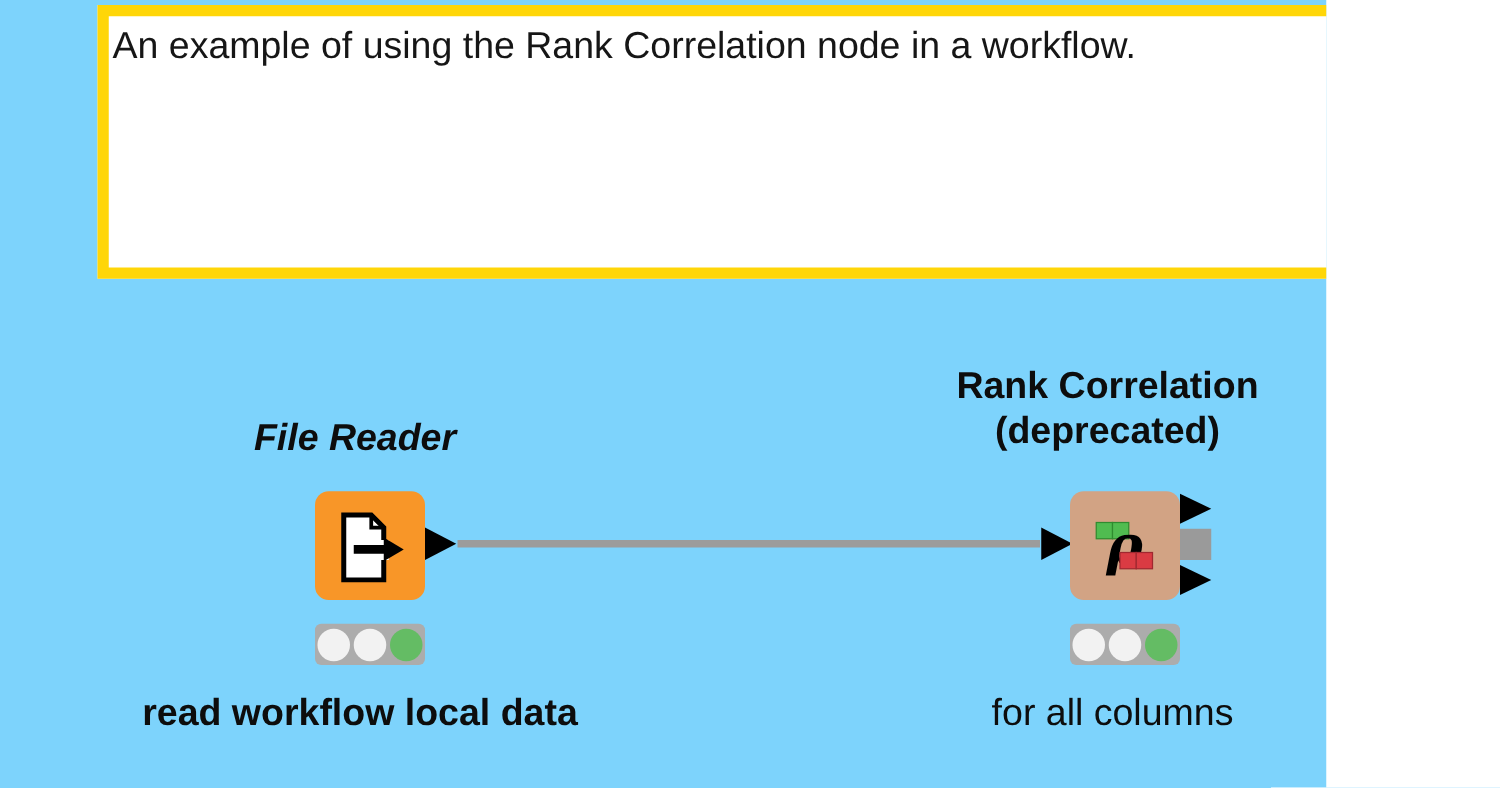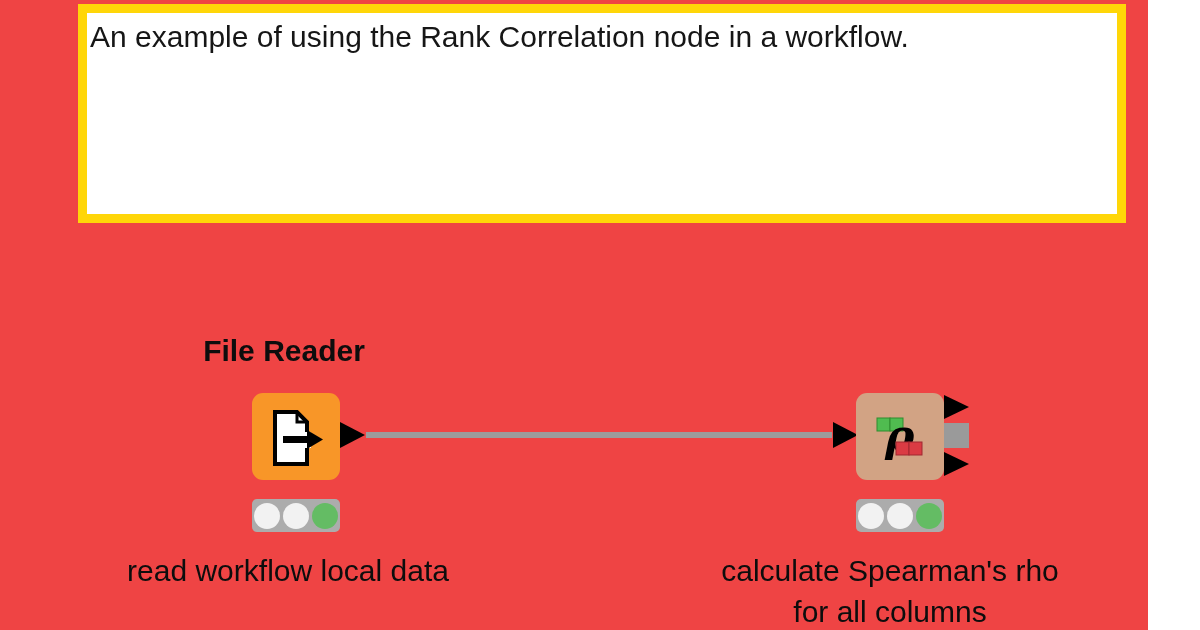--- a/index.html
+++ b/index.html
@@ -1,18 +1,18 @@
 <!DOCTYPE html>
 <html><head>
 <meta charset="utf-8">
 <style>
   * { margin:0; padding:0; box-sizing:border-box; }
   html,body { width:1200px; height:630px; background:#ffffff; }
   body { font-family:"Liberation Sans", sans-serif; color:#141414; }
-  .canvas { position:relative; width:1148px; height:630px; background:#ef4444; overflow:hidden; }
+  .canvas { position:relative; width:1061px; height:630px; background:#7dd3fc; overflow:hidden; }
 
   
   .annotation {
     position:absolute; left:78px; top:4px; width:1048px; height:219px;
     border:9px solid #FFD608; background:#fff;
     padding:3px 8px 0 3px;
     font-size:30px; line-height:41px; color:#161616;
   }
 
   
@@ -55,48 +55,52 @@
 </style>
 </head>
 <body>
 
 <div class="canvas">
 
   <div class="annotation">
     <div>An example of using the Rank Correlation node in a workflow.</div>
   </div>
 
-  <div class="node-label" style="left:164px; top:333px; width:240px;">
+  <div class="node-label" style="left:164px; top:333px; width:240px;font-style:italic;">
     <div>File Reader</div>
   </div>
 
   <div class="node-body file-reader">
     <svg width="58" height="58" viewBox="0 0 58 58">
       <path d="M8 4 H30 L40 14 V56 H8 Z" fill="#ffffff" stroke="#000000" stroke-width="4"></path>
       <path d="M30 4 V14 H40" fill="none" stroke="#000000" stroke-width="3"></path>
       <rect x="34" y="24" width="10" height="16" fill="#ffffff"></rect>
       <rect x="16" y="28" width="26" height="7" fill="#000000"></rect>
       <polygon points="40,22 56,31.5 40,41" fill="#000000"></polygon>
     </svg>
   </div>
   <div class="tri-right" style="left:340px; top:422px;"></div>
 
   <div class="traffic t1">
     <span class="light off"></span>
     <span class="light off"></span>
     <span class="light on"></span>
   </div>
 
-  <div class="node-caption" style="left:104px; top:550px; width:368px;">
+  <div class="node-caption" style="left:104px; top:550px; width:368px;font-weight:bold;">
     <div>read workflow local data</div>
   </div>
 
   <div class="connection-line"></div>
   <div class="tri-right" style="left:833px; top:422px;"></div>
 
+  <div class="node-label" style="left:703px; top:291px; width:366px;">
+    <div>Rank Correlation</div>
+    <div>(deprecated)</div>
+  </div>
 
   <div class="node-body rank-corr">
     <svg width="52" height="52" viewBox="0 0 52 52">
       <rect x="3" y="7" width="13" height="13" fill="#50BC50" stroke="#2F8C2F" stroke-width="1"></rect>
       <rect x="16" y="7" width="13" height="13" fill="#50BC50" stroke="#2F8C2F" stroke-width="1"></rect>
       <text x="11" y="40" font-family="'DejaVu Serif', serif" font-style="italic" font-weight="bold" font-size="44" fill="#000000">ρ</text>
       <rect x="22" y="31" width="13" height="13" fill="#DA3B43" stroke="#A02830" stroke-width="1"></rect>
       <rect x="35" y="31" width="13" height="13" fill="#DA3B43" stroke="#A02830" stroke-width="1"></rect>
     </svg>
   </div>
@@ -104,17 +108,16 @@
   <div class="port-square"></div>
   <div class="tri-right" style="left:944px; top:452px; border-top-width:12px; border-bottom-width:12px;"></div>
 
   <div class="traffic t2">
     <span class="light off"></span>
     <span class="light off"></span>
     <span class="light on"></span>
   </div>
 
   <div class="node-caption" style="left:706px; top:550px; width:368px;">
-    <div>calculate Spearman's rho</div>
     <div>for all columns</div>
   </div>
 
 </div>
 
 </body></html>

